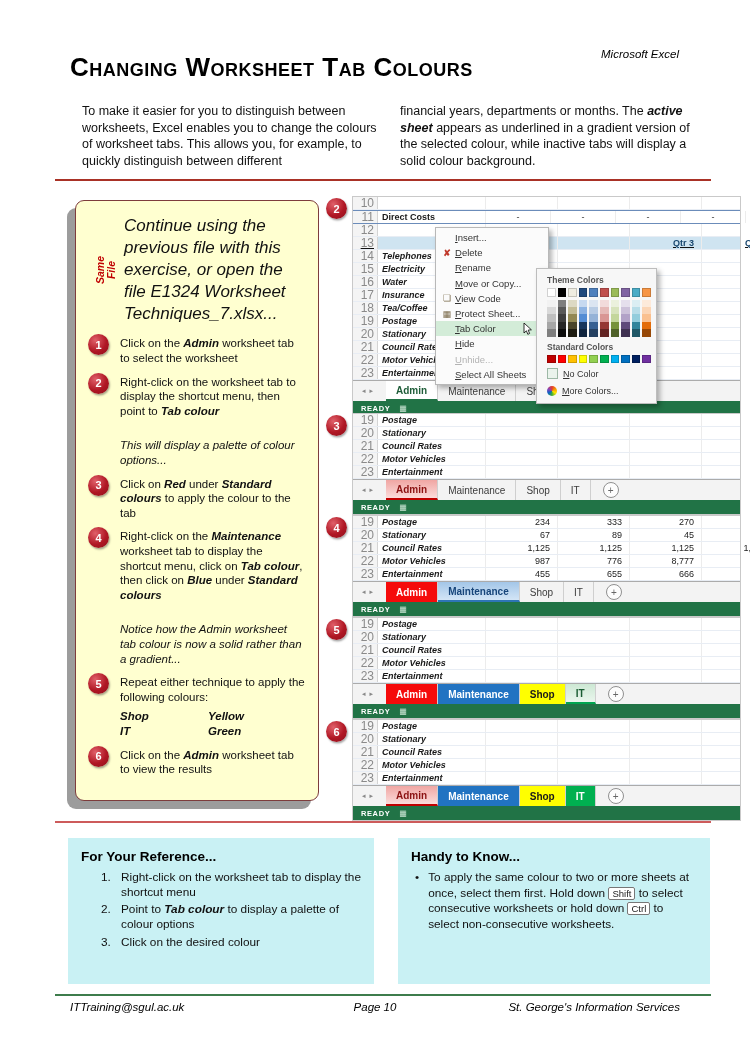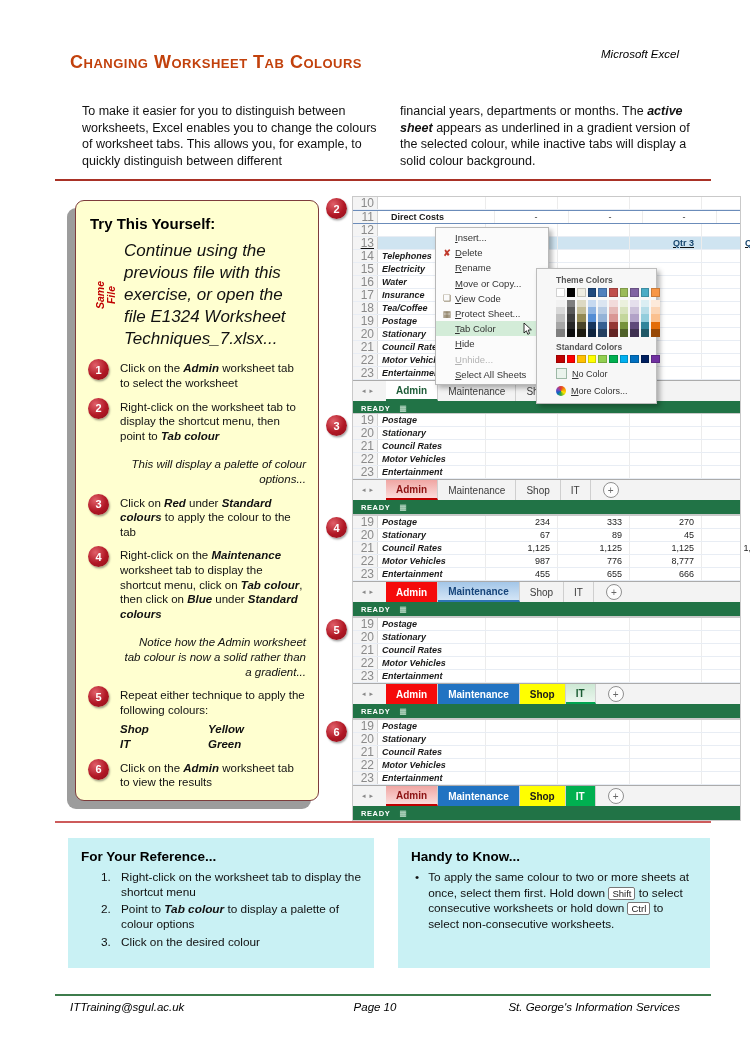--- a/index.html
+++ b/index.html
@@ -3,22 +3,22 @@
 <meta charset="utf-8">
 <style>
   html,body{margin:0;padding:0;background:#fff;}
   .page{position:relative;width:750px;height:1061px;background:#fff;
         font-family:"Liberation Sans",sans-serif;color:#111;overflow:hidden;}
   .b{font-weight:bold}.i{font-style:italic}
   kbd{border:1px solid #777;background:#fff;border-radius:2px;padding:0 3px;
       font-family:"Liberation Sans",sans-serif;font-size:9.5px;color:#222;white-space:nowrap;}
 
   .app-label{position:absolute;top:48px;right:71px;font-size:11.5px;font-style:italic;color:#000;}
-  .title{position:absolute;left:70px;top:52px;margin:0;font-size:18px;font-weight:bold;
-         color:#c2410c;font-variant:small-caps;letter-spacing:.5px;}
+  .title{position:absolute;left:70px;top:52px;margin:0;font-size:26px;font-weight:bold;
+         color:#000000;font-variant:small-caps;letter-spacing:.5px;}
   .intro-col{position:absolute;top:103px;font-size:12.5px;line-height:1.32;color:#111;}
   .intro-left{left:82px;width:306px;}
   .intro-right{left:400px;width:296px;}
   .rule{position:absolute;left:55px;width:656px;height:2px;}
   .rule-top{top:179px;background:#a93226;}
   .rule-mid{top:821px;background:#cd5b5b;}
   .rule-footer{top:994px;background:#3e7c4c;}
 
   
   .panel{position:absolute;left:75px;top:200px;width:244px;height:601px;box-sizing:border-box;
@@ -29,32 +29,32 @@
   .samefile{flex:none;width:36px;display:flex;align-items:center;justify-content:center;}
   .samefile-inner{transform:rotate(-90deg);color:#c00000;font-weight:bold;font-style:italic;
                   font-size:10.5px;line-height:1.05;text-align:center;white-space:nowrap;}
   .panel-intro{font-size:17px;line-height:1.3;font-style:italic;color:#111;}
   .step{display:flex;gap:11px;margin-bottom:7px;}
   .stepcircle{width:21px;height:21px;border-radius:50%;color:#fff;font-size:11px;font-weight:bold;
               display:flex;align-items:center;justify-content:center;flex:none;
               background:radial-gradient(circle at 35% 30%,#e0606a 0%,#b01724 55%,#8c0f1c 100%);
               box-shadow:1px 1.5px 2px rgba(0,0,0,.35);}
   .steptext{font-size:11.5px;line-height:1.27;color:#111;padding-top:2px;}
-  .note{font-style:italic;margin-top:14px;text-align:right;}
+  .note{font-style:italic;margin-top:20px;}
   .pairs{display:grid;grid-template-columns:88px auto;font-weight:bold;font-style:italic;margin-top:5px;}
 
   
   .shot{position:absolute;left:352px;width:389px;background:#fff;border:1px solid #c9c9c9;box-sizing:border-box;}
   .xrow{display:flex;height:12px;line-height:12px;border-bottom:1px solid #e8edf4;font-size:9px;}
   .rn{width:21px;flex:none;background:#f4f4f4;color:#8a8a8a;text-align:right;padding-right:3px;
       border-right:1px solid #d4d4d4;font-size:12px;}
   .rl{width:103px;flex:none;font-style:italic;font-weight:600;color:#1a1a1a;padding-left:4px;
       border-right:1px solid #ececec;white-space:nowrap;overflow:hidden;}
   .rv{width:64px;flex:none;text-align:right;padding-right:7px;border-right:1px solid #ececec;color:#222;}
-  .xrow.total{border-top:1px solid #6b8cba;border-bottom:1px solid #6b8cba;gap:9px;}
+  .xrow.total{border-top:1px solid #6b8cba;border-bottom:1px solid #6b8cba;}
   .xrow.total .rl{font-style:normal;font-weight:bold;}
   .xrow.total .rv{text-align:center;padding-right:0;color:#333;}
   .xrow.qhdr{background:#cfe4f1;text-decoration:underline;}
   .xrow.qhdr .rv{font-weight:bold;color:#17466e;}
   .tabbar{display:flex;align-items:stretch;height:20px;background:#f3f3f3;border-top:1px solid #ababab;font-size:10px;}
   .navs{display:flex;align-items:center;padding:0 9px;color:#888;font-size:7px;letter-spacing:4px;}
   .tab{display:flex;align-items:center;padding:0 10px;border-right:1px solid #cfcfcf;color:#3c3c3c;white-space:nowrap;box-sizing:border-box;}
   .tab.active-plain{background:#fff;color:#1e5c38;font-weight:bold;border-bottom:2px solid #217346;}
   .tab.active-red{background:linear-gradient(180deg,#f0a6a3,#fbdcdb);color:#8b1212;font-weight:bold;border-bottom:2px solid #c00000;}
   .tab.active-blue{background:linear-gradient(180deg,#a3c6e8,#d3e5f6);color:#17457a;font-weight:bold;border-bottom:2px solid #2e75b6;}
@@ -76,33 +76,33 @@
   .mi{display:flex;align-items:center;height:15.2px;font-size:9.5px;color:#333;padding-left:3px;position:relative;}
   .mic{width:16px;flex:none;text-align:center;font-size:9px;color:#7a6a4a;}
   .mic.del{color:#c0392b;font-weight:bold;}
   .mi.hl{background:#d3ecd8;}
   .mi.dis{color:#b4b4b4;}
   .mi .sub{position:absolute;right:4px;font-size:8px;color:#444;}
   .mi .cursor{position:absolute;right:16px;top:2px;}
 
   
   .palette{position:absolute;left:183px;top:71px;width:121px;box-sizing:border-box;background:#f7f7f7;
-           border:1px solid #bdbdbd;box-shadow:3px 3px 5px rgba(0,0,0,.3);padding:4px 7px 5px 19px;z-index:6;}
+           border:1px solid #bdbdbd;box-shadow:3px 3px 5px rgba(0,0,0,.3);padding:4px 7px 5px 10px;z-index:6;}
   .pal-label{font-size:8.5px;font-weight:bold;color:#555;margin:2px 0 3px 0;}
   .pal-grid{display:grid;grid-template-columns:repeat(10,8.6px);column-gap:2px;row-gap:2px;margin-bottom:3px;}
   .sw{width:8.6px;height:8.6px;box-sizing:border-box;border:1px solid rgba(0,0,0,.18);}
   .pal-grid.tints{row-gap:0;margin-bottom:5px;}
   .pal-grid.tints .sw{height:7.4px;border:none;}
   .pal-item{display:flex;align-items:center;gap:5px;height:15px;margin-top:2px;font-size:9px;color:#333;}
   .nc-sw{width:11px;height:11px;background:#eaf3ec;border:1px solid #9db8a6;flex:none;box-sizing:border-box;}
   .mc-ic{width:10px;height:10px;border-radius:50%;flex:none;
          background:conic-gradient(#e23b2e,#f59b00,#ffe600,#3bb034,#0a63c9,#8b43b5,#e23b2e);}
 
   
-  .cyanbox{position:absolute;top:838px;height:130px;background:#c9f1f4;box-sizing:border-box;padding:11px 13px;}
+  .cyanbox{position:absolute;top:838px;height:146px;background:#c9f1f4;box-sizing:border-box;padding:11px 13px;}
   .refbox{left:68px;width:306px;}
   .handybox{left:398px;width:312px;}
   .boxtitle{font-size:13.5px;font-weight:bold;margin-bottom:6px;color:#000;}
   .boxintro{font-size:12px;margin-bottom:4px;}
   .refrow{display:flex;gap:7px;margin:3px 0 0 20px;font-size:11.8px;line-height:1.25;}
   .refnum{flex:none;width:13px;}
   .handyrow{display:flex;gap:9px;font-size:11.8px;line-height:1.32;margin-left:4px;}
   .bullet{flex:none;}
 
   .footer{position:absolute;top:1001px;left:70px;right:70px;display:flex;font-size:11.5px;font-style:italic;color:#000;}
@@ -114,21 +114,20 @@
 <body>
 
 <div class="page">
   <div class="app-label">Microsoft Excel</div>
   <h1 class="title">Changing Worksheet Tab Colours</h1>
   <div class="intro-col intro-left"><span>To make it easier for you to distinguish between worksheets, Excel enables you to change the colours of worksheet tabs. This allows you, for example, to quickly distinguish between different</span></div>
   <div class="intro-col intro-right"><span>financial years, departments or months. The </span><span class="b i">active sheet</span><span> appears as underlined in a gradient version of the selected colour, while inactive tabs will display a solid colour background.</span></div>
   <div class="rule rule-top"></div>
 
   <div class="panel">
-    <div class="panel-title">Try This Yourself:</div>
     <div class="intro-row">
       <div class="samefile">
         <div class="samefile-inner">
           <div>Same</div>
           <div>File</div>
         </div>
       </div>
       <div class="panel-intro"><span class="i">Continue using the previous file with this exercise, or open the file E1324 Worksheet Techniques_7.xlsx...</span></div>
     </div>
     <div id="steps">

